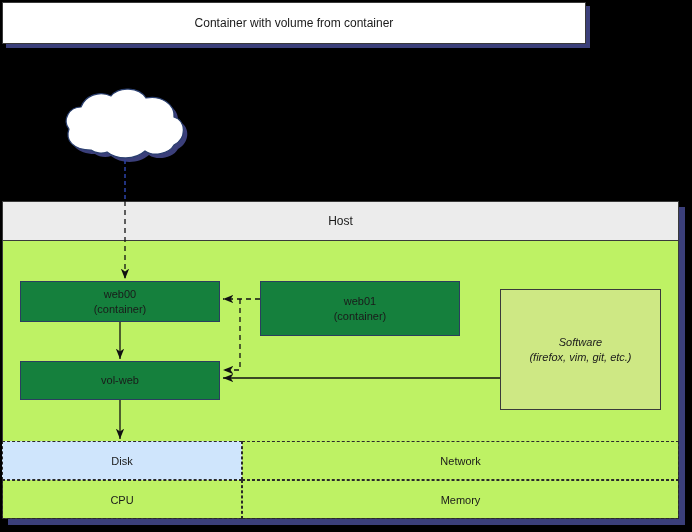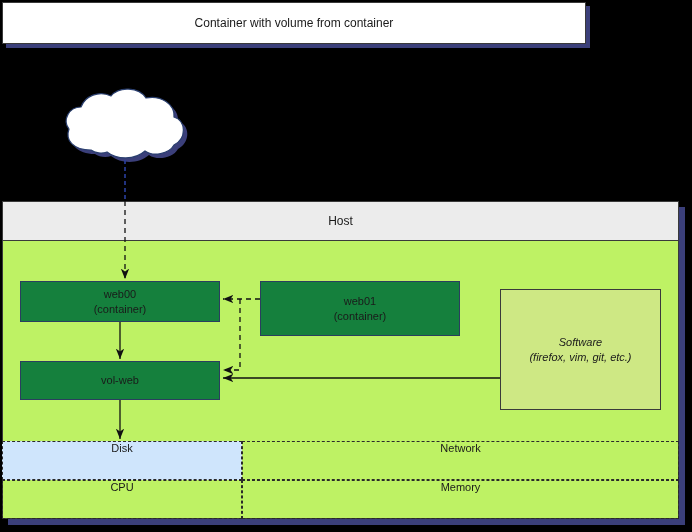--- a/index.html
+++ b/index.html
@@ -115,21 +115,21 @@
     left: 2px;
     top: 441px;
     width: 677px;
     height: 78px;
   }
   .res-cell {
     position: absolute;
     box-sizing: border-box;
     border: 1px dashed #2a2a2a;
     display: flex;
-    align-items: flex-start;
+    align-items: center;
     justify-content: center;
     font-size: 11px;
     background: transparent;
   }
   .res-disk    { left: 0px;   top: 0px;  width: 240px; height: 39px; background: #cfe5fc; }
   .res-network { left: 240px; top: 0px;  width: 437px; height: 39px; }
   .res-cpu     { left: 0px;   top: 39px; width: 240px; height: 39px; }
   .res-memory  { left: 240px; top: 39px; width: 437px; height: 39px; }
 </style>
 </head>

